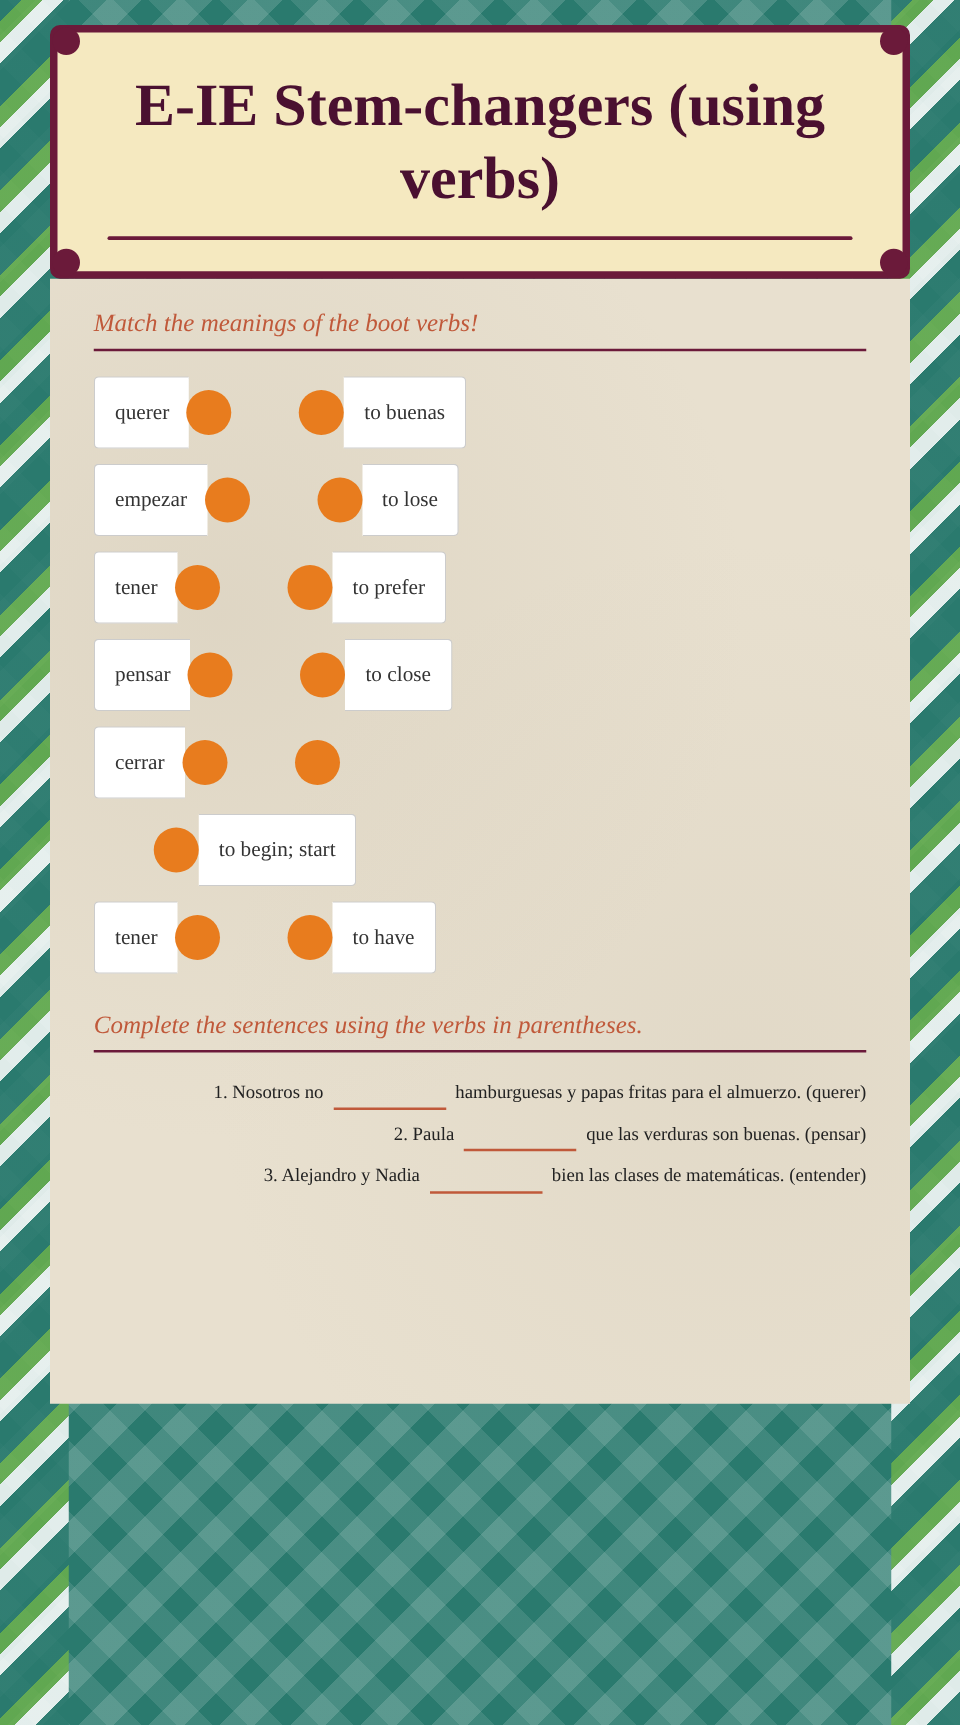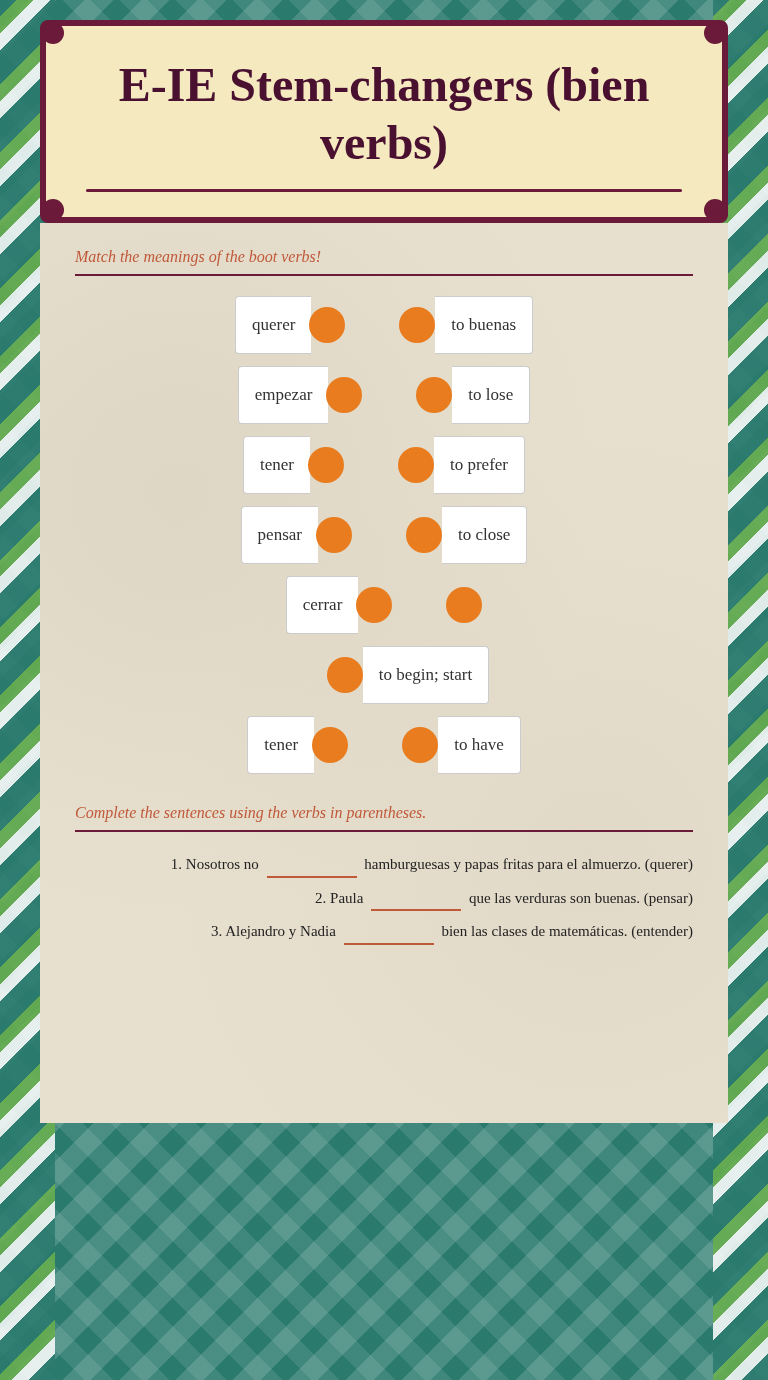--- a/index.html
+++ b/index.html
@@ -127,21 +127,21 @@
       margin: 0 10px;
       padding: 25px 35px 35px 35px;
       min-height: 900px;
       background-image:
         radial-gradient(circle at 20% 30%, rgba(200,190,170,0.3) 0%, transparent 50%),
         radial-gradient(circle at 80% 70%, rgba(200,190,170,0.2) 0%, transparent 50%);
     }
 
     .section-title {
       color: #c0593a;
-      font-size: 16px;
+      font-size: 20px;
       font-style: italic;
       margin-bottom: 8px;
       font-family: Georgia, serif;
     }
 
     .section-divider {
       height: 2px;
       background-color: #6b1a3a;
       margin-bottom: 20px;
     }
@@ -149,21 +149,21 @@
     
     .matching-grid {
       display: flex;
       flex-direction: column;
       gap: 12px;
     }
 
     .match-row {
       display: flex;
       align-items: center;
-      justify-content: center;
+      justify-content: flex-start;
       gap: 8px;
     }
 
     .match-box {
       background-color: #ffffff;
       border: 1.5px solid #ccc;
       border-radius: 4px;
       padding: 14px 16px;
       display: flex;
       align-items: center;
@@ -252,21 +252,21 @@
 <div class="side-stripes-left"></div>
 <div class="side-stripes-right"></div>
 
 <div class="page-content">
 
   <div class="title-card">
     <div class="corner-tl"></div>
     <div class="corner-tr"></div>
     <div class="corner-bl"></div>
     <div class="corner-br"></div>
-    <div class="title-text">E-IE Stem-changers (bien verbs)</div>
+    <div class="title-text">E-IE Stem-changers (using verbs)</div>
     <div class="title-underline"></div>
   </div>
 
   <div class="main-area">
 
     <div class="section-header">
       <div class="section-title">Match the meanings of the boot verbs!</div>
       <div class="section-divider"></div>
     </div>
 

